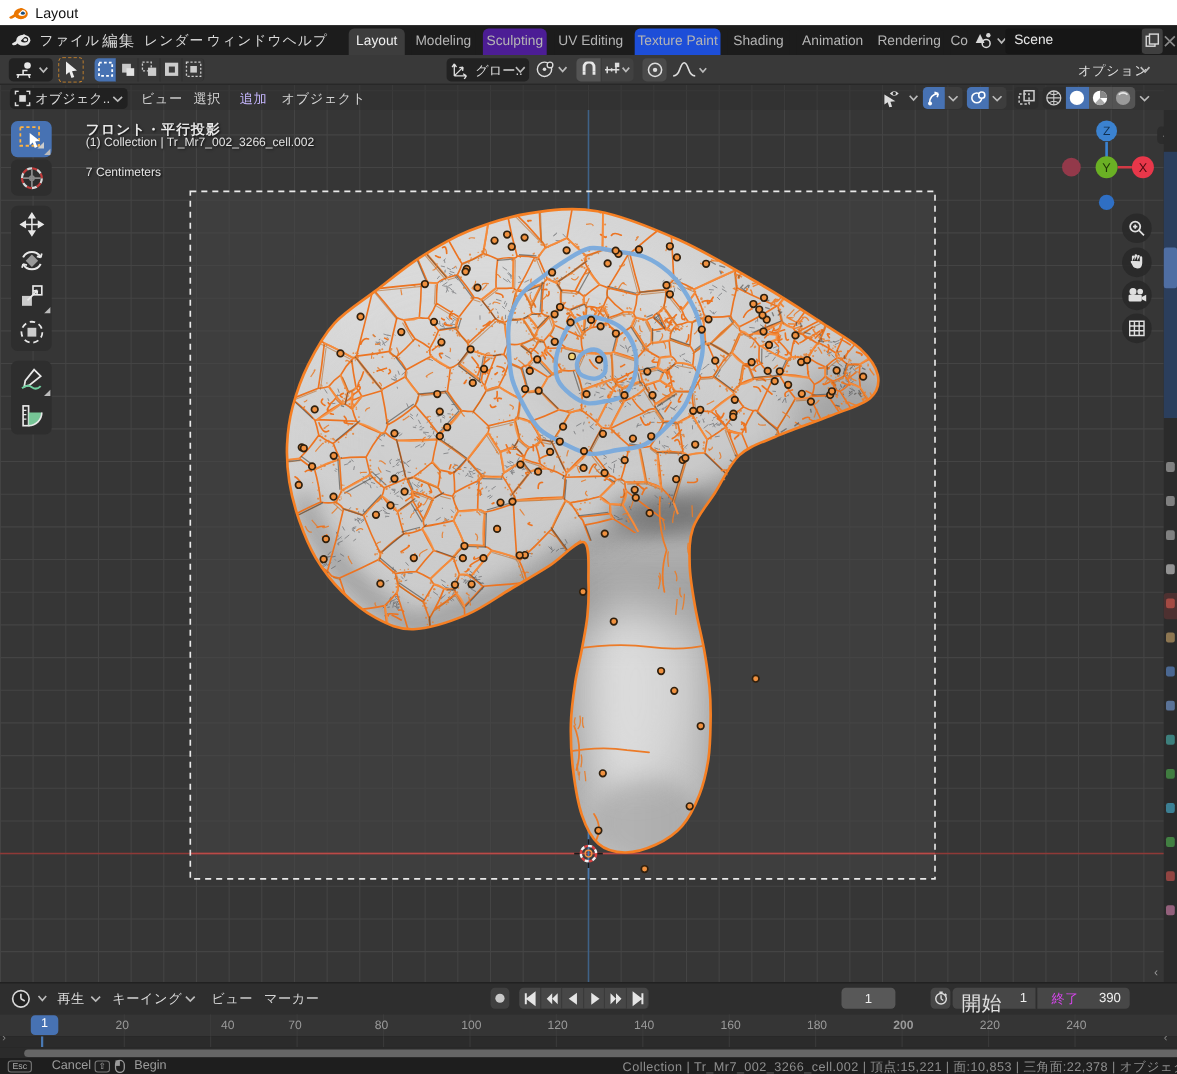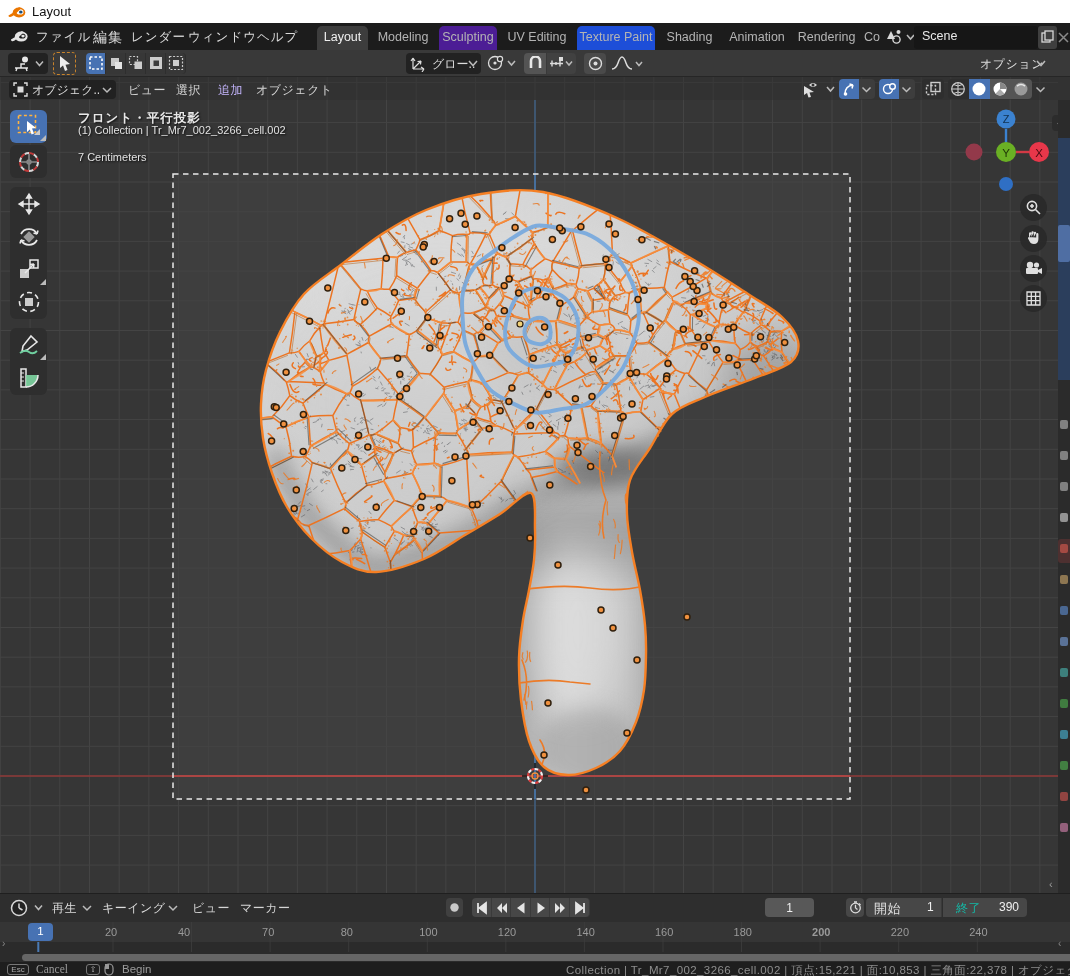--- a/index.html
+++ b/index.html
@@ -2490,31 +2490,31 @@
 <svg style="position:absolute;left:571.0px;top:899px" width="18" height="18" viewBox="0 0 18 18">
       <path d="M13,4 V14 M5,4 L11.5,9 L5,14 Z" stroke="#e5e5e5" stroke-width="1.8" fill="#e5e5e5"></path>
     </svg>
 <div style="position:absolute;left:765px;top:898px;width:49px;height:19px;background:#585858;border-radius:4px;color:#f0f0f0;font-size:12px;text-align:center;padding-top:2.5px">1</div>
 <div style="position:absolute;left:846px;top:898px;width:18px;height:19px;background:#474747;border-radius:4px"></div>
 <svg style="position:absolute;left:849px;top:901px" width="13" height="13" viewBox="0 0 13 13">
       <circle cx="6.5" cy="7" r="4.8" fill="none" stroke="#ddd" stroke-width="1.3"></circle>
       <path d="M6.5,7 V3.8 M6.5,7 l2,1.5 M5,1 h3 M10,2.5 l1.5,1.5" stroke="#ddd" stroke-width="1.3"></path>
     </svg>
 <div style="position:absolute;left:866px;top:898px;width:76px;height:19px;background:#474747;border-radius:4px 0 0 4px;border-right:1px solid #3a3a3a"></div>
-<div style="position:absolute;left:874px;top:900px;color:#e0e0e0;font-size:13px;letter-spacing:0.5px;font-weight:normal;white-space:nowrap;">開始</div>
+<div style="position:absolute;left:874px;top:900px;color:#e0e0e0;font-size:18px;letter-spacing:0.5px;font-weight:normal;white-space:nowrap;">開始</div>
 <div style="position:absolute;left:927px;top:900px;color:#f0f0f0;font-size:12px;letter-spacing:0;font-weight:normal;white-space:nowrap;">1</div>
 <div style="position:absolute;left:943px;top:898px;width:84px;height:19px;background:#474747;border-radius:0 4px 4px 0"></div>
-<div style="position:absolute;left:956px;top:900px;color:#14b8a6;font-size:12px;letter-spacing:0.5px;font-weight:normal;white-space:nowrap;">終了</div>
+<div style="position:absolute;left:956px;top:900px;color:#d946ef;font-size:12px;letter-spacing:0.5px;font-weight:normal;white-space:nowrap;">終了</div>
 <div style="position:absolute;left:999px;top:900px;color:#f0f0f0;font-size:12px;letter-spacing:0;font-weight:normal;white-space:nowrap;">390</div>
 <div style="position:absolute;left:0;top:922px;width:1070px;height:20px;background:#353535"></div>
 <svg style="position:absolute;left:0;top:922px" width="1070" height="30">
       <path d="M113.0,0 V30 M191.5,0 V30 M270.1,0 V30 M348.7,0 V30 M427.3,0 V30 M505.8,0 V30 M584.4,0 V30 M663.0,0 V30 M741.5,0 V30 M820.1,0 V30 M898.7,0 V30 M977.3,0 V30" stroke="#3c3c3c" stroke-width="1"></path>
     </svg>
 <div style="position:absolute;left:104.97200000000001px;top:926px;color:#9a9a9a;font-size:11px;letter-spacing:0;font-weight:normal;white-space:nowrap;">20</div>
-<div style="position:absolute;left:178px;top:926px;color:#9a9a9a;font-size:11px;letter-spacing:0;font-weight:normal;white-space:nowrap;">40</div>
+<div style="position:absolute;left:201px;top:926px;color:#9a9a9a;font-size:11px;letter-spacing:0;font-weight:normal;white-space:nowrap;">40</div>
 <div style="position:absolute;left:262.116px;top:926px;color:#9a9a9a;font-size:11px;letter-spacing:0;font-weight:normal;white-space:nowrap;">70</div>
 <div style="position:absolute;left:340.688px;top:926px;color:#9a9a9a;font-size:11px;letter-spacing:0;font-weight:normal;white-space:nowrap;">80</div>
 <div style="position:absolute;left:419.26px;top:926px;color:#9a9a9a;font-size:11px;letter-spacing:0;font-weight:normal;white-space:nowrap;">100</div>
 <div style="position:absolute;left:497.83199999999994px;top:926px;color:#9a9a9a;font-size:11px;letter-spacing:0;font-weight:normal;white-space:nowrap;">120</div>
 <div style="position:absolute;left:576.404px;top:926px;color:#9a9a9a;font-size:11px;letter-spacing:0;font-weight:normal;white-space:nowrap;">140</div>
 <div style="position:absolute;left:654.976px;top:926px;color:#9a9a9a;font-size:11px;letter-spacing:0;font-weight:normal;white-space:nowrap;">160</div>
 <div style="position:absolute;left:733.548px;top:926px;color:#9a9a9a;font-size:11px;letter-spacing:0;font-weight:normal;white-space:nowrap;">180</div>
 <div style="position:absolute;left:812.12px;top:926px;color:#9a9a9a;font-size:11px;letter-spacing:0;font-weight:bold;white-space:nowrap;">200</div>
 <div style="position:absolute;left:890.6919999999999px;top:926px;color:#9a9a9a;font-size:11px;letter-spacing:0;font-weight:normal;white-space:nowrap;">220</div>
 <div style="position:absolute;left:969.2639999999999px;top:926px;color:#9a9a9a;font-size:11px;letter-spacing:0;font-weight:normal;white-space:nowrap;">240</div>
@@ -2534,20 +2534,20 @@
       <path d="M898.7,0 V10" stroke="#3a3a3a" stroke-width="1"></path>
       <path d="M977.3,0 V10" stroke="#3a3a3a" stroke-width="1"></path>
       <path d="M38.3,0 V10" stroke="#4a7ab5" stroke-width="2"></path>
     </svg>
 <div style="position:absolute;left:2px;top:938px;width:10px;height:12px;color:#888;font-size:10px">›</div>
 <div style="position:absolute;left:1058px;top:938px;width:10px;height:12px;color:#888;font-size:10px">‹</div>
 <div style="position:absolute;left:0;top:952px;width:1070px;height:10px;background:#2b2b2b"></div>
 <div style="position:absolute;left:22px;top:953.5px;width:1048px;height:7px;background:#666;border-radius:4px 0 0 4px"></div>
 <div style="position:absolute;left:0;top:962px;width:1070px;height:14px;background:#1e1e1e"></div>
 <div style="position:absolute;left:7px;top:964px;width:22px;height:11px;border:1px solid #777;border-radius:3px;color:#aaa;font-size:8px;text-align:center">Esc</div>
-<div style="position:absolute;left:36px;top:963px;color:#9c9c9c;font-size:11.5px;letter-spacing:0;font-weight:normal;white-space:nowrap;font-family:Liberation Serif, serif;">Cancel</div>
+<div style="position:absolute;left:47px;top:963px;color:#9c9c9c;font-size:11.5px;letter-spacing:0;font-weight:normal;white-space:nowrap;">Cancel</div>
 <div style="position:absolute;left:86px;top:964px;width:14px;height:11px;border:1px solid #777;border-radius:3px;color:#aaa;font-size:8px;text-align:center">⇧</div>
 <svg style="position:absolute;left:104px;top:963px" width="10" height="13" viewBox="0 0 10 13">
       <rect x="1" y="1" width="8" height="11" rx="4" fill="none" stroke="#999" stroke-width="1.2"></rect>
       <rect x="1" y="1" width="4" height="5" fill="#999"></rect>
     </svg>
 <div style="position:absolute;left:122px;top:963px;color:#9c9c9c;font-size:11.5px;letter-spacing:0;font-weight:normal;white-space:nowrap;">Begin</div>
 <div style="position:absolute;left:566px;top:962.5px;color:#8e8e8e;font-size:11.5px;letter-spacing:0.4px;font-weight:normal;white-space:nowrap;">Collection | Tr_Mr7_002_3266_cell.002 | 頂点:15,221 | 面:10,853 | 三角面:22,378 | オブジェクト:1</div>
 </div>
 </body></html>

